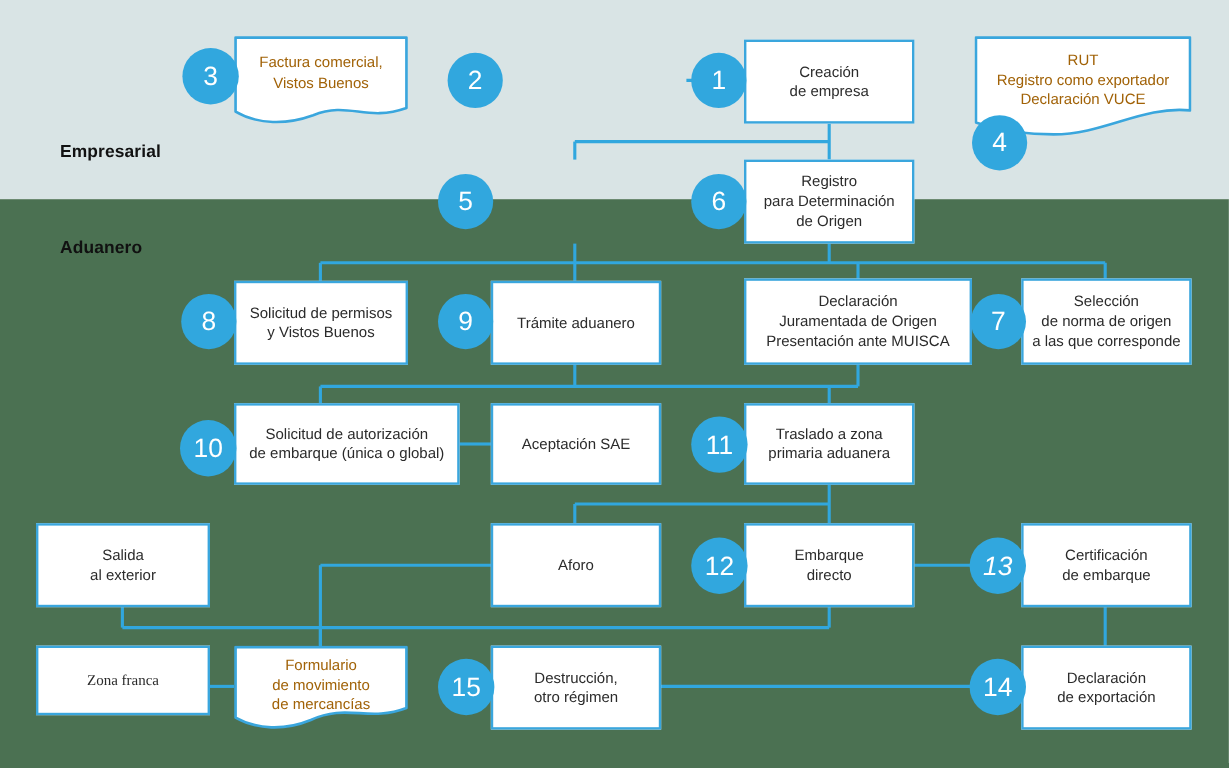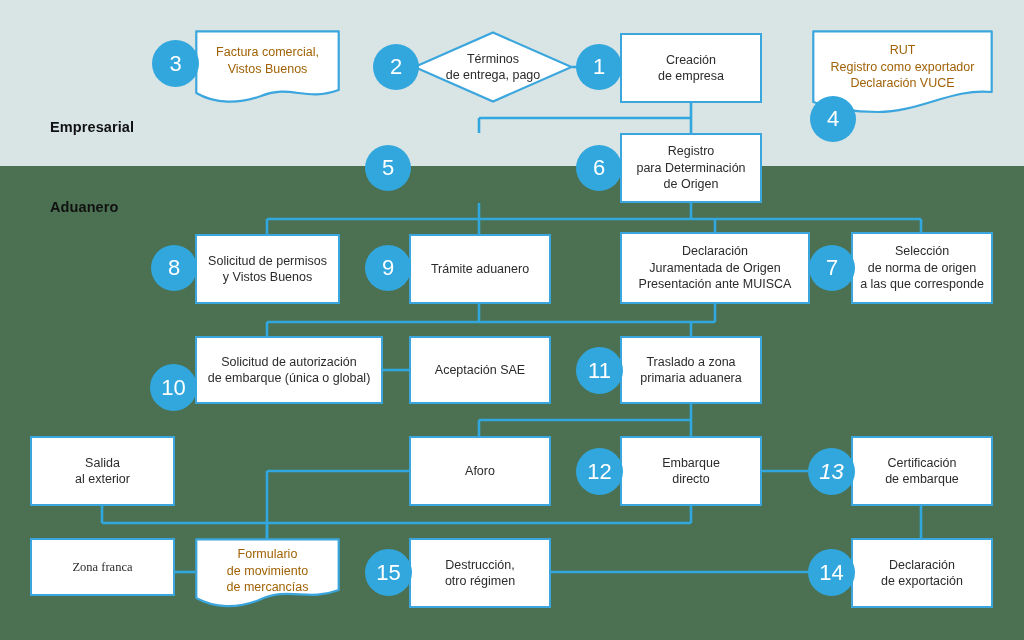--- a/index.html
+++ b/index.html
@@ -139,27 +139,20 @@
 
   <div class="doc" style="left:195px;top:30px;width:145px;height:78px;">
     <svg width="145" height="78" viewBox="0 0 145 78">
       <path d="M1.3,1.3 H143.7 V60 C110,72 96,54 66,66 C44,74 20,74 1.3,63 Z" fill="#ffffff" stroke="#3aa6dd" stroke-width="2.2" stroke-linejoin="round"></path>
     </svg>
     <span class="txt" style="margin-top:14px;">Factura comercial,
 Vistos Buenos</span>
   </div>
   <div class="badge" style="left:152px;top:40px;width:47px;height:47px;">3</div>
 
-  <div class="diamond" style="left:413px;top:31px;width:160px;height:72px;">
-    <svg width="160" height="72" viewBox="0 0 160 72">
-      <polygon points="80,1.5 158.5,36 80,70.5 1.5,36" fill="#ffffff" stroke="#3aa6dd" stroke-width="2.2"></polygon>
-    </svg>
-    <span class="txt">Términos
-de entrega, pago</span>
-  </div>
   <div class="badge" style="left:373px;top:44px;width:46px;height:46px;">2</div>
 
   <div class="node" style="left:620px;top:33px;width:142px;height:70px;">
     <span class="txt">Creación
 de empresa</span>
   </div>
   <div class="badge" style="left:576px;top:44px;width:46px;height:46px;">1</div>
 
   <div class="doc" style="left:812px;top:30px;width:181px;height:86px;">
     <svg width="181" height="86" viewBox="0 0 181 86">
@@ -201,21 +194,21 @@
     <span class="txt">Selección
 de norma de origen
 a las que corresponde</span>
   </div>
   <div class="badge" style="left:809px;top:245px;width:46px;height:46px;">7</div>
 
   <div class="node" style="left:195px;top:336px;width:188px;height:68px;">
     <span class="txt">Solicitud de autorización
 de embarque (única o global)</span>
   </div>
-  <div class="badge" style="left:150px;top:364px;width:47px;height:47px;">10</div>
+  <div class="badge" style="left:150px;top:350px;width:47px;height:47px;">10</div>
 
   <div class="node" style="left:409px;top:336px;width:142px;height:68px;">
     <span class="txt">Aceptación SAE</span>
   </div>
 
   <div class="node" style="left:620px;top:336px;width:142px;height:68px;">
     <span class="txt">Traslado a zona
 primaria aduanera</span>
   </div>
   <div class="badge" style="left:576px;top:347px;width:47px;height:47px;">11</div>

